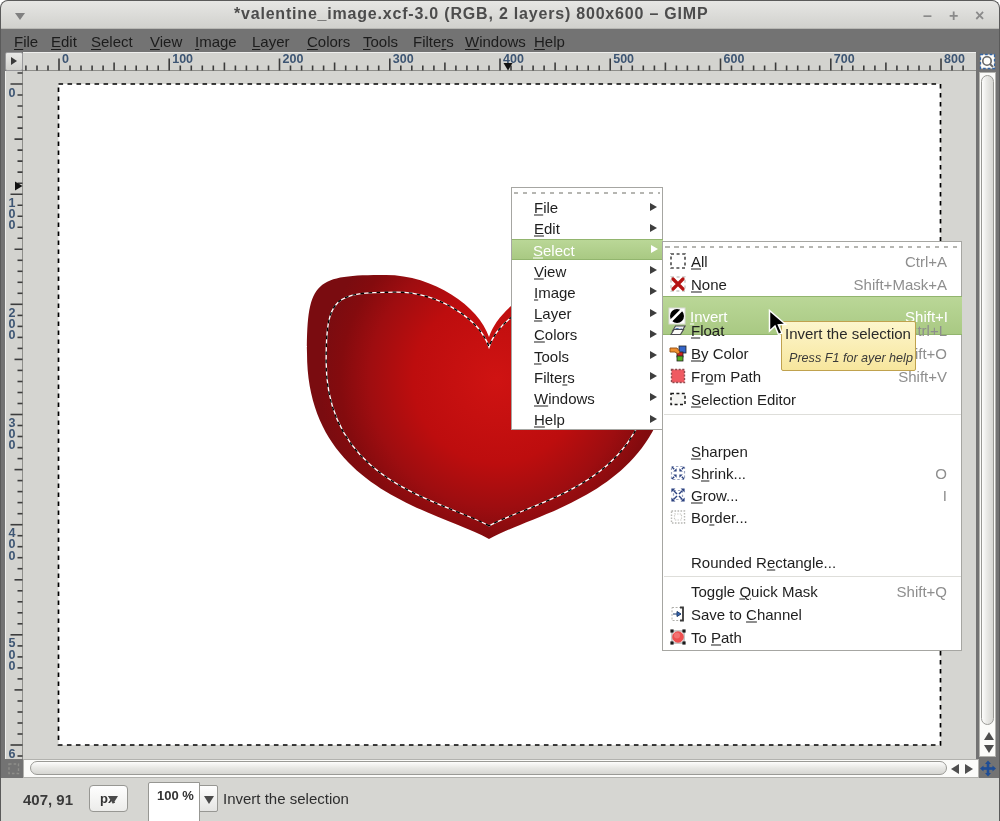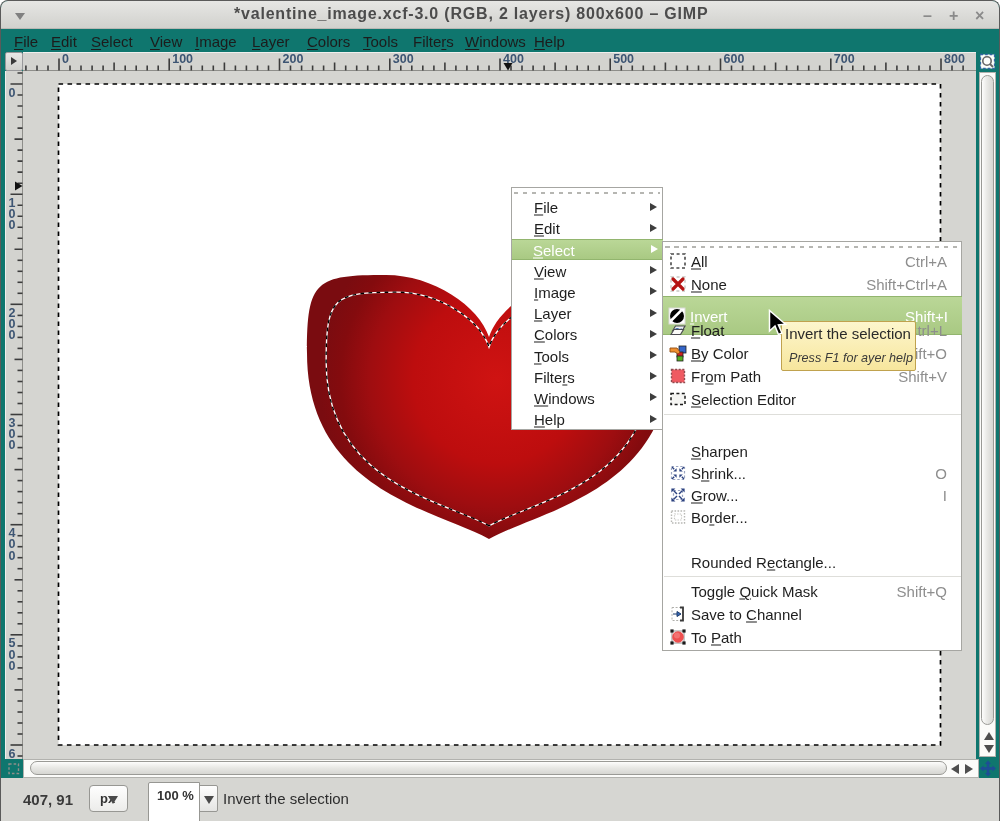--- a/index.html
+++ b/index.html
@@ -1,15 +1,15 @@
 <!DOCTYPE html>
 <html><head><meta charset="utf-8"><style>
 * { margin:0; padding:0; box-sizing:border-box; }
 html,body { width:1000px; height:821px; background:#fff; font-family:"Liberation Sans", sans-serif; overflow:hidden; }
-.win { position:absolute; left:0; top:0; width:1000px; height:821px; background:#0f766e;
+.win { position:absolute; left:0; top:0; width:1000px; height:821px; background:#737373;
   border:1px solid #5a5a5a; border-bottom:none; border-radius:8px 8px 0 0; overflow:hidden;padding-left:10px; }
 .titlebar { position:absolute; left:0; top:0; width:100%; height:28px;
   background:linear-gradient(#e6e6e4,#d1d1cd); border-bottom:1px solid #b8b8b4; }
 .title { position:absolute; left:233px; top:4px; font-size:16px; letter-spacing:0.8px;
   font-weight:bold; color:#4c4c4c; white-space:nowrap; }
 .tbtn { position:absolute; top:6px; font-size:16px; font-weight:bold; color:#8a8a8a; }
 .wmenu { position:absolute; left:14px; top:12px; width:0; height:0;
   border-left:5px solid transparent; border-right:5px solid transparent; border-top:7px solid #808080; }
 .menubar { position:absolute; left:0; top:28px; width:100%; height:23px; }
 .mb { position:absolute; top:4px; font-size:15px; color:#1c1c1c; }
@@ -396,21 +396,21 @@
           </svg></span>
         <span class="m2t"><u>A</u>ll</span>
         <span class="sc">Ctrl+A</span>
       </div>
       <div class="m2row" style="top:30.5px;height:23.0px">
         <span class="ic"><svg width="18" height="18" viewBox="0 0 18 18">
             <rect x="2" y="2" width="14" height="14" fill="none" stroke="#c8c8c4" stroke-width="1.4" stroke-dasharray="3 2.6"></rect>
             <path d="M 4 4 L 14 14 M 14 4 L 4 14" stroke="#b51312" stroke-width="3.2" stroke-linecap="round"></path>
           </svg></span>
         <span class="m2t"><u>N</u>one</span>
-        <span class="sc">Shift+Ctrl+A</span>
+        <span class="sc">Shift+Mask+A</span>
       </div>
       <div class="m2row sel" style="top:54px;height:39px">
         <span class="ic"><svg width="18" height="18" viewBox="0 0 18 18">
             <rect x="1" y="1" width="16" height="16" fill="#fff" stroke="#dadad6" stroke-width="1"></rect>
             <circle cx="9" cy="9" r="7" fill="#000"></circle>
             <path d="M 3.2 13.5 L 13.5 3.2" stroke="#fff" stroke-width="2.6"></path>
           </svg></span>
         <span class="m2t"><u>I</u>nvert</span>
         <span class="sc">Shift+I</span>
       </div>

